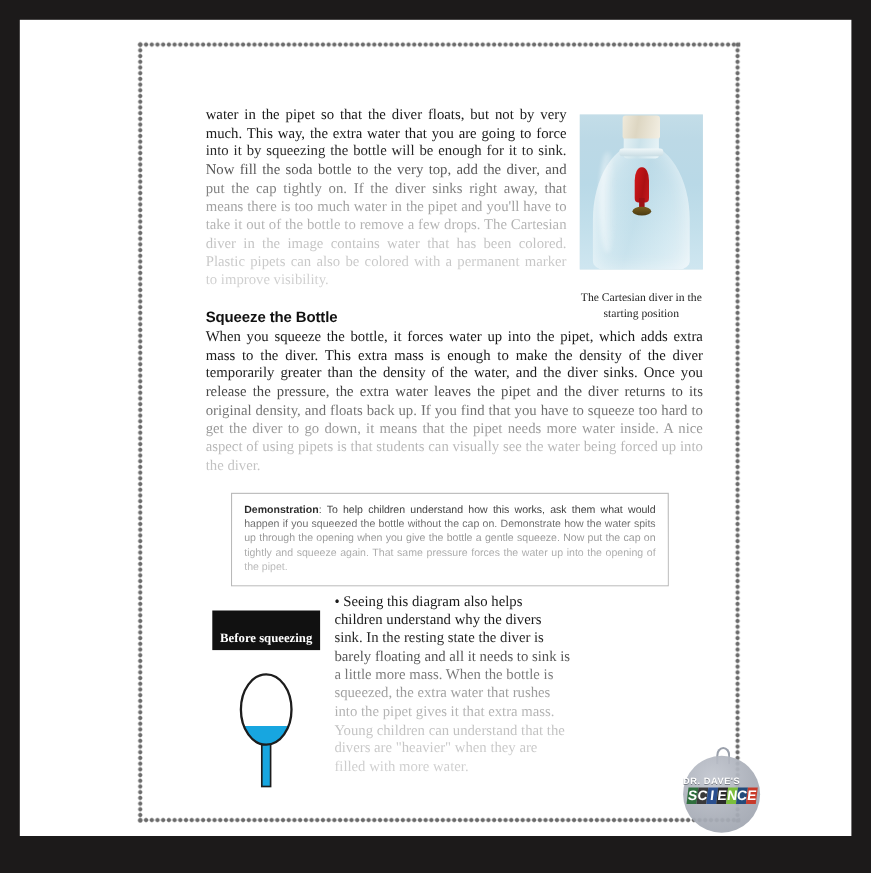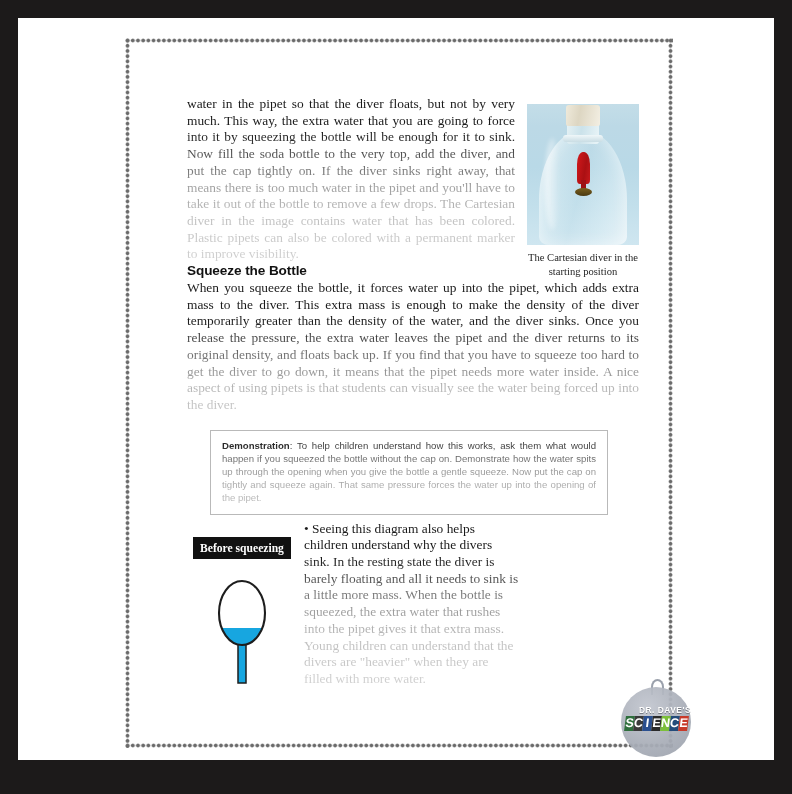--- a/index.html
+++ b/index.html
@@ -190,21 +190,21 @@
     background: linear-gradient(to right, rgba(255,255,255,0.62), rgba(255,255,255,0));
     border-radius: 50%;
     filter: blur(2px);
   }
   .fig-caption {
     font-family: "Liberation Serif", serif;
     font-size: 10.6px;
     line-height: 13.6px;
     color: #1f1f1f;
     text-align: center;
-    margin-top: 6px;
+    margin-top: 20px;
   }
 
   
   .sec-heading {
     font-family: "Liberation Sans", sans-serif;
     font-weight: bold;
     font-size: 13.6px;
     color: #111111;
     margin: 0 0 2px 0;
     letter-spacing: -0.1px;
@@ -260,21 +260,21 @@
   #pipet-col-after  { left: 337px; }
 
   .state-badge {
     display: inline-block;
     background: #111111;
     color: #ffffff;
     font-family: "Liberation Serif", serif;
     font-weight: bold;
     font-size: 11.6px;
     line-height: 1;
-    padding: 6px 7px 5px 7px;
+    padding: 20px 7px 5px 7px;
     white-space: nowrap;
   }
   .pipet-svg {
     display: block;
     margin: 18px auto 0 auto;
   }
 
   
   #bullet-col {
     position: absolute;
@@ -313,21 +313,21 @@
     width: 9px; height: 14px;
     border: 2px solid #9aa0ab;
     border-radius: 50% 50% 0 0;
     border-bottom: none;
     background: transparent;
   }
   #logo-badge .logo-top {
     position: absolute;
     left: 0; top: 26px;
     width: 70px;
-    text-align: right;
+    text-align: left;
     font-family: "Liberation Sans", sans-serif;
     font-weight: bold;
     font-size: 8.4px;
     letter-spacing: 0.5px;
     color: #ffffff;
     text-shadow: 0 1px 0 rgba(90,94,103,0.7);
   }
   #logo-badge .logo-word {
     position: absolute;
     left: 1px; top: 37px;
@@ -381,21 +381,21 @@
             <div class="diver-body"></div>
             <div class="diver-stem"></div>
             <div class="diver-base"></div>
             <div class="gloss"></div>
           </div>
           <figcaption class="fig-caption">The Cartesian diver in the starting position</figcaption>
         </figure>
 
       </div>
 
-      <div style="margin-top:0;">
+      <div style="margin-top:18px;">
         <h2 class="sec-heading">Squeeze the Bottle</h2>
         <div class="fade-block fade-soft">
           <p class="doc-par" style="filter: blur(0.12px);">When you squeeze the bottle, it forces water up into the pipet, which adds extra mass to the diver. This extra mass is enough to make the density of the diver temporarily greater than the density of the water, and the diver sinks. Once you release the pressure, the extra water leaves the pipet and the diver returns to its original density, and floats back up. If you find that you have to squeeze too hard to get the diver to go down, it means that the pipet needs more water inside. A nice aspect of using pipets is that students can visually see the water being forced up into the diver.</p>
         </div>
       </div>
 
       <div id="demo-box">
         <p id="demo-text"><b>Demonstration</b><span>:</span>
           <span>To help children understand how this works, ask them what would happen if you squeezed the bottle without the cap on. Demonstrate how the water spits up through the opening when you give the bottle a gentle squeeze. Now put the cap on tightly and squeeze again. That same pressure forces the water up into the opening of the pipet.</span></p>
       </div>

